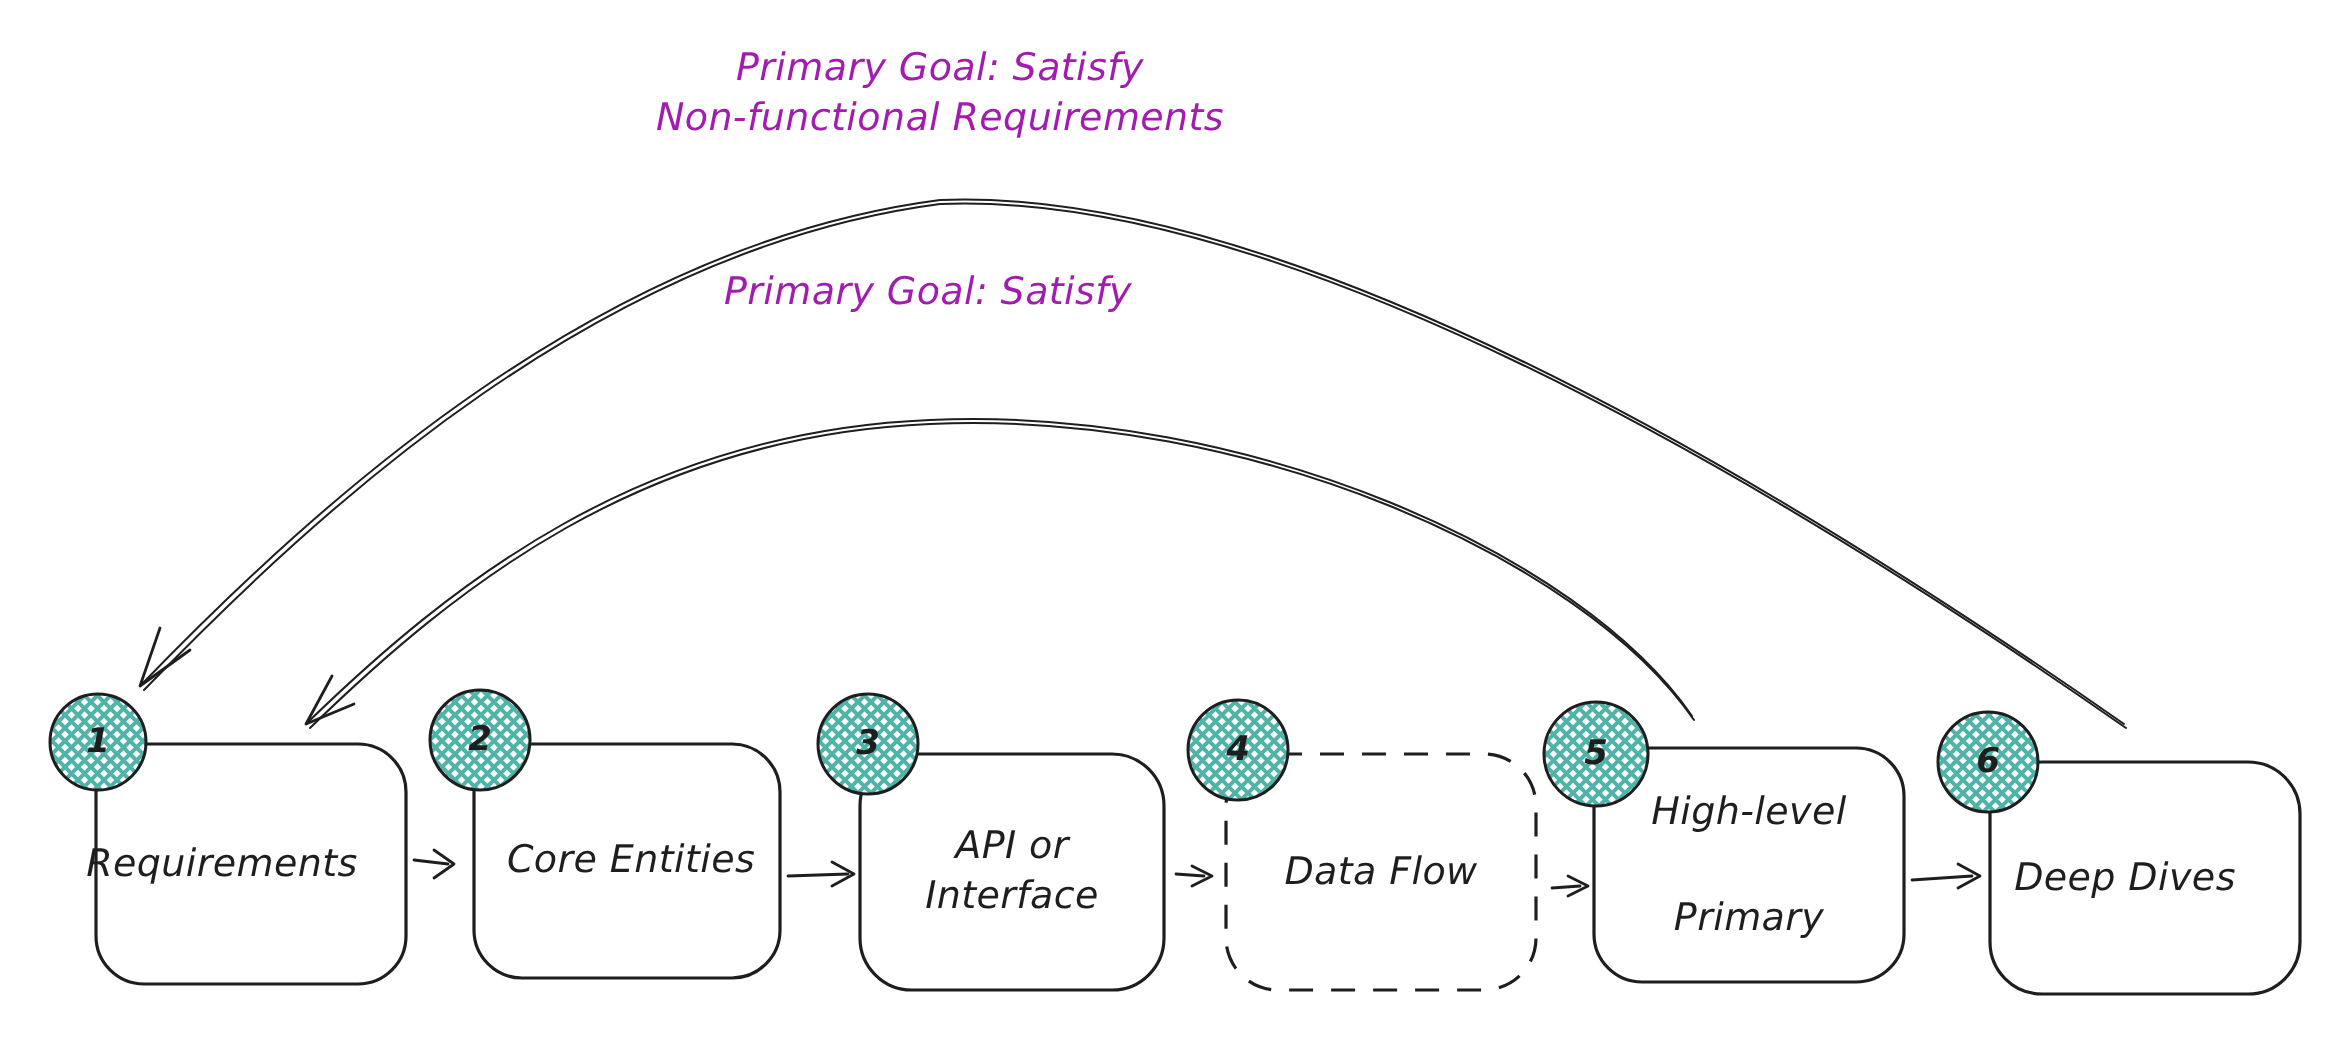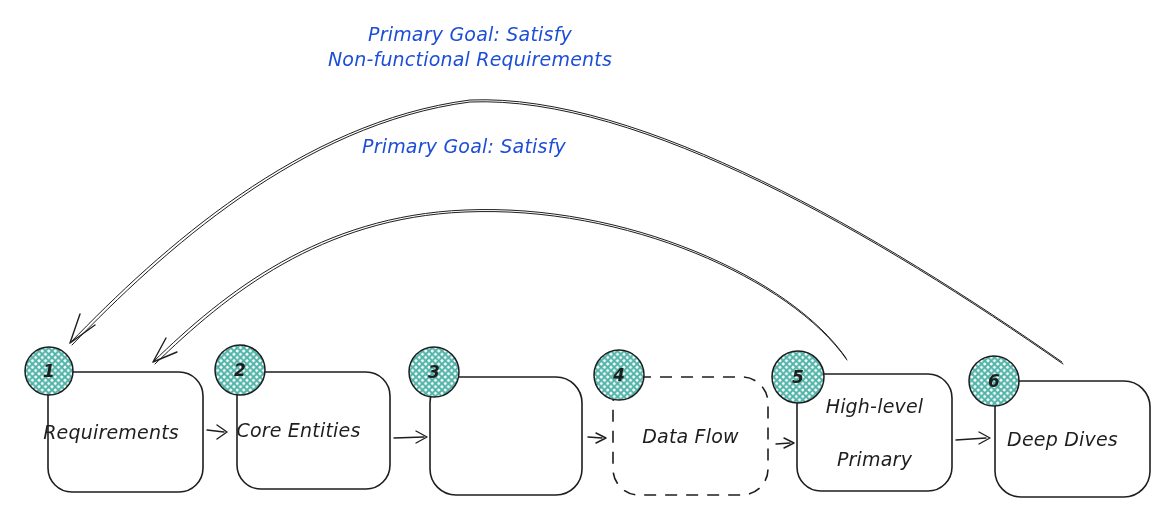--- a/index.html
+++ b/index.html
@@ -13,21 +13,21 @@
   }
   .stage svg{position:absolute;left:0;top:0;}
   .overlay{position:absolute;display:flex;align-items:center;justify-content:center;text-align:center;}
   .goal-label{
     position:absolute;
     width:360px;
     text-align:center;
     font-size:19px;
     line-height:25px;
     letter-spacing:0.2px;
-    color:#1d4ed8;
+    color:#a21caf;
     font-style:italic;
   }
   .box-label{
     font-size:19px;
     line-height:25px;
     letter-spacing:0.2px;
     font-style:italic;
     flex-direction:column;
   }
   .badge-number{
@@ -108,22 +108,26 @@
     <div>Primary Goal: Satisfy</div>
     <div>Non-functional Requirements</div>
   </div>
   <div class="goal-label" style="left:284px;top:134px;">
     <div>Primary Goal: Satisfy</div>
   </div>
 
   <div class="overlay box-label" style="left:48px;top:372px;width:126px;height:120px;">
     <div>Requirements</div>
   </div>
-  <div class="overlay box-label" style="left:222px;top:372px;width:153px;height:117px;justify-content:center;">
+  <div class="overlay box-label" style="left:239px;top:372px;width:153px;height:117px;justify-content:center;">
     <div>Core Entities</div>
+  </div>
+  <div class="overlay box-label" style="left:430px;top:377px;width:152px;height:118px;">
+    <div>API or</div>
+    <div>Interface</div>
   </div>
   <div class="overlay box-label" style="left:613px;top:377px;width:155px;height:118px;">
     <div>Data Flow</div>
   </div>
   <div class="overlay box-label" style="left:797px;top:374px;width:155px;height:117px;gap:28px;">
     <div>High-level</div>
     <div>Primary</div>
   </div>
   <div class="overlay box-label" style="left:995px;top:381px;width:135px;height:116px;">
     <div>Deep Dives</div>

